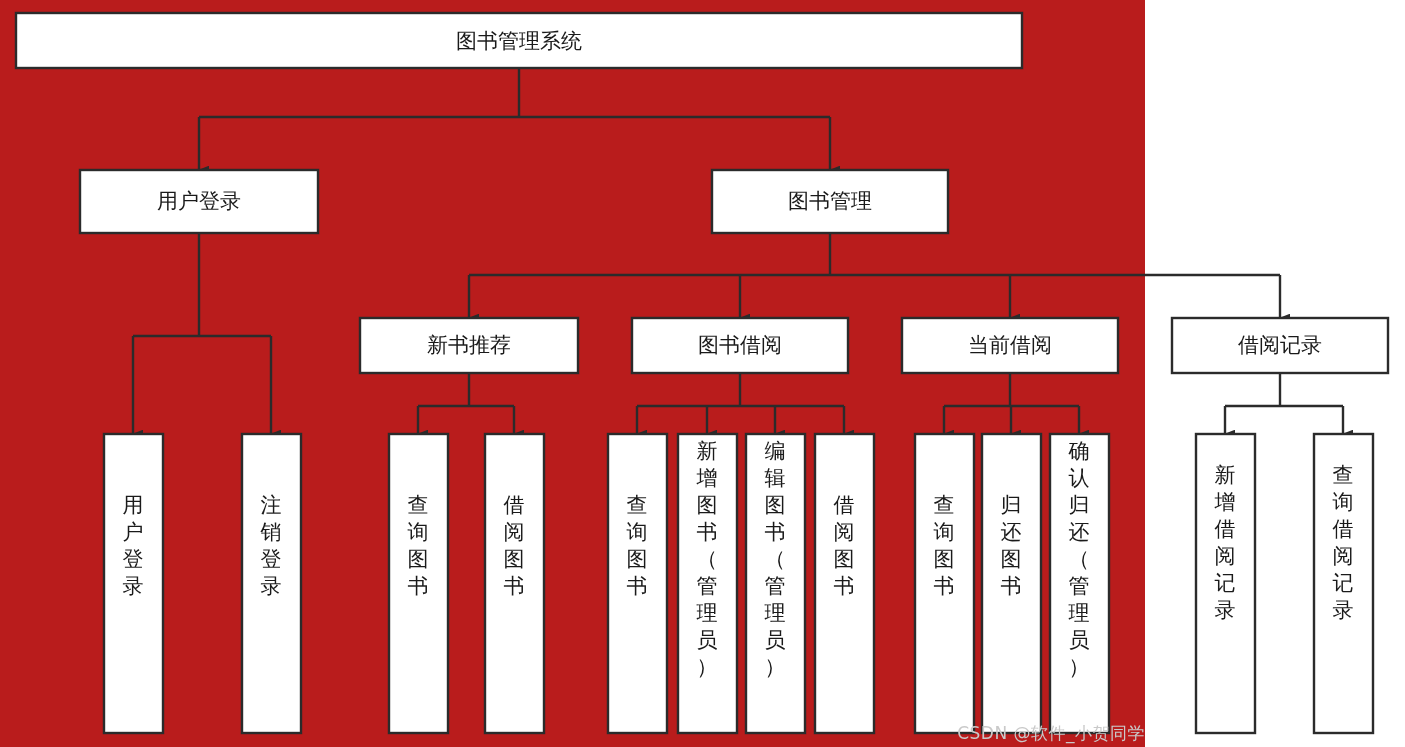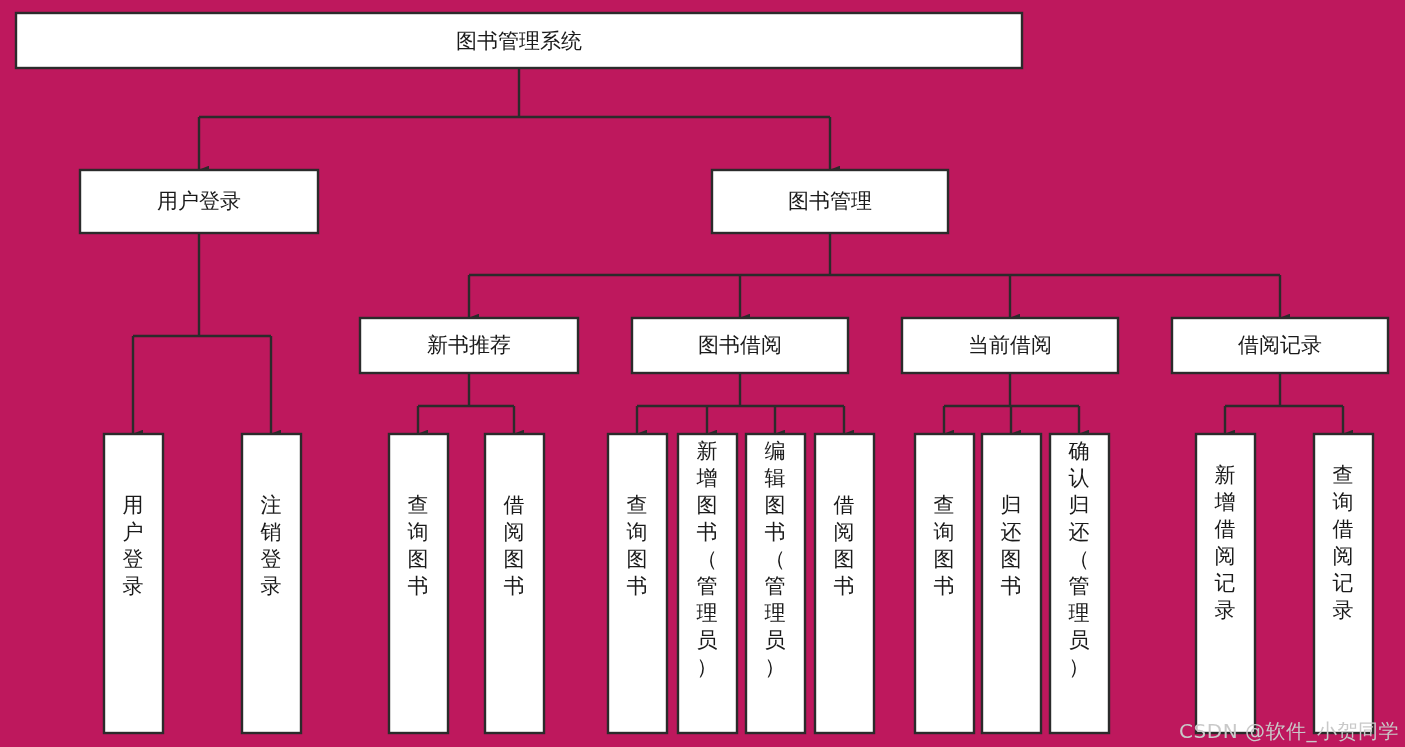--- a/index.html
+++ b/index.html
@@ -9,23 +9,23 @@
     background: #ffffff;
   }
   body {
     width: 1405px;
     height: 747px;
     font-family: "DejaVu Sans", "Liberation Sans", sans-serif;
     overflow: hidden;
   }
   #diagram-root {
     position: relative;
-    width: 1405px;
+    width: 1145px;
     height: 747px;
-    background: #be185d;
+    background: #b91c1c;
   }
   svg#structure-chart {
     position: absolute;
     top: 0;
     left: 0;
     width: 1405px;
     height: 747px;
     display: block;
   }
   .node-box {
@@ -52,24 +52,24 @@
     dominant-baseline: middle;
   }
   .leaf-label {
     font-family: "DejaVu Sans", "Liberation Sans", sans-serif;
     font-size: 21px;
     fill: #1a1a1a;
     text-anchor: middle;
   }
   .watermark-text {
     position: absolute;
-    right: 6px;
+    right: 0;
     bottom: 2px;
     font-family: "DejaVu Sans", "Liberation Sans", sans-serif;
-    font-size: 20px;
+    font-size: 17px;
     color: #c9c9c9;
     white-space: nowrap;
     letter-spacing: 0.5px;
     user-select: none;
   }
 </style>
 </head>
 <body>
 
 <div id="diagram-root">

